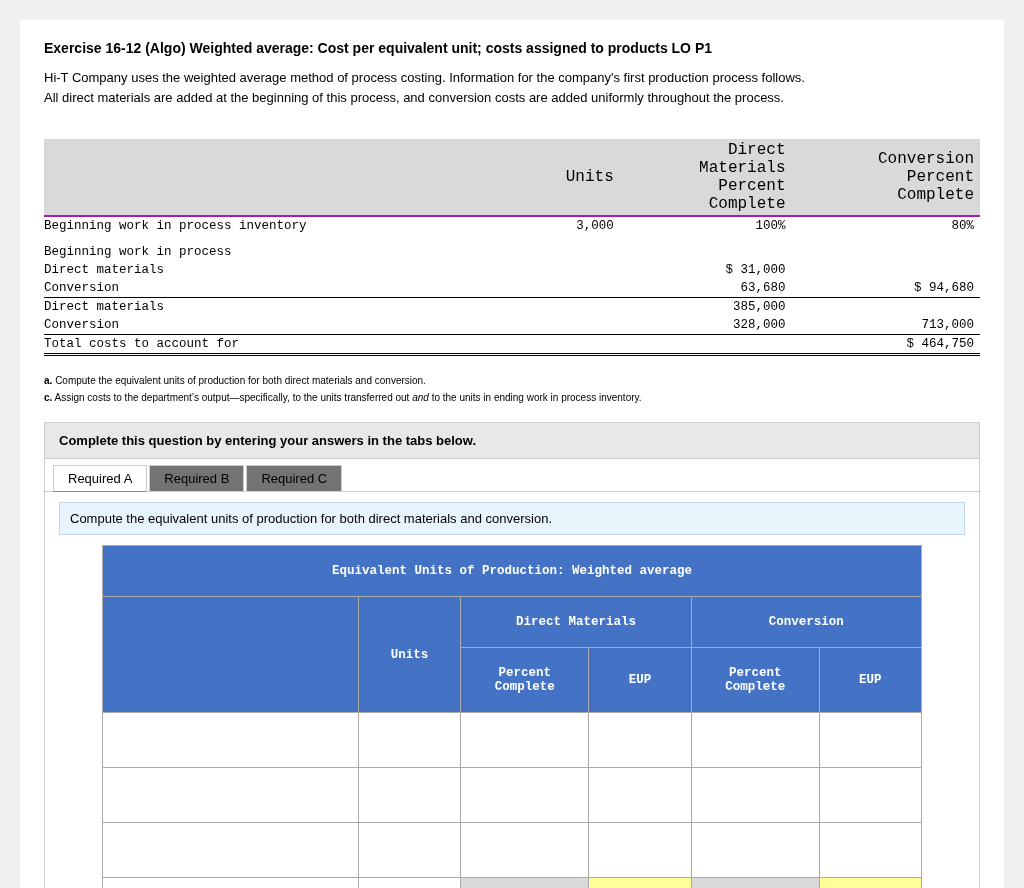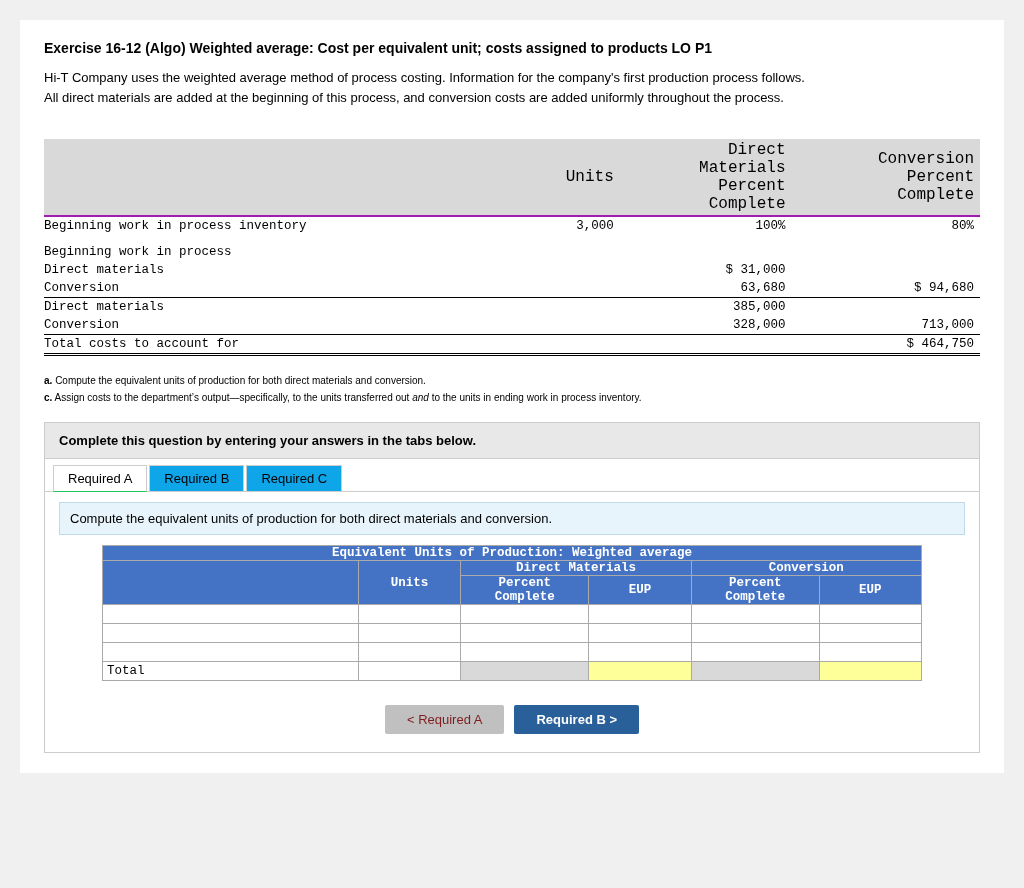--- a/index.html
+++ b/index.html
@@ -89,21 +89,21 @@
       padding: 6px 0 0 8px;
       background: #fff;
     }
     .tab {
       border: 1px solid #ccc;
       border-bottom: none;
       padding: 5px 14px;
       cursor: pointer;
       font-family: Arial, sans-serif;
       font-size: 13px;
-      background: #0ea5e9;
+      background: #737373;
       margin-right: 2px;
     }
     .tab.active {
       border-bottom: 1px solid #22c55e;
       background: #fff;
       margin-bottom: -1px;
       font-weight: normal;
     }
     .tab-content {
       padding: 10px 14px;
@@ -118,21 +118,21 @@
     }
     
     .equiv-table {
       width: 820px;
       border-collapse: collapse;
       margin: 0 auto 14px auto;
       font-size: 12.5px;
     }
     .equiv-table th, .equiv-table td {
       border: 1px solid #aaa;
-      padding: 0 6px;
+      padding: 18px 6px;
       text-align: center;
     }
     .equiv-table td.row-label {
       text-align: left;
     }
     .equiv-header-top {
       background: #4472c4;
       color: #fff;
       font-weight: bold;
     }

